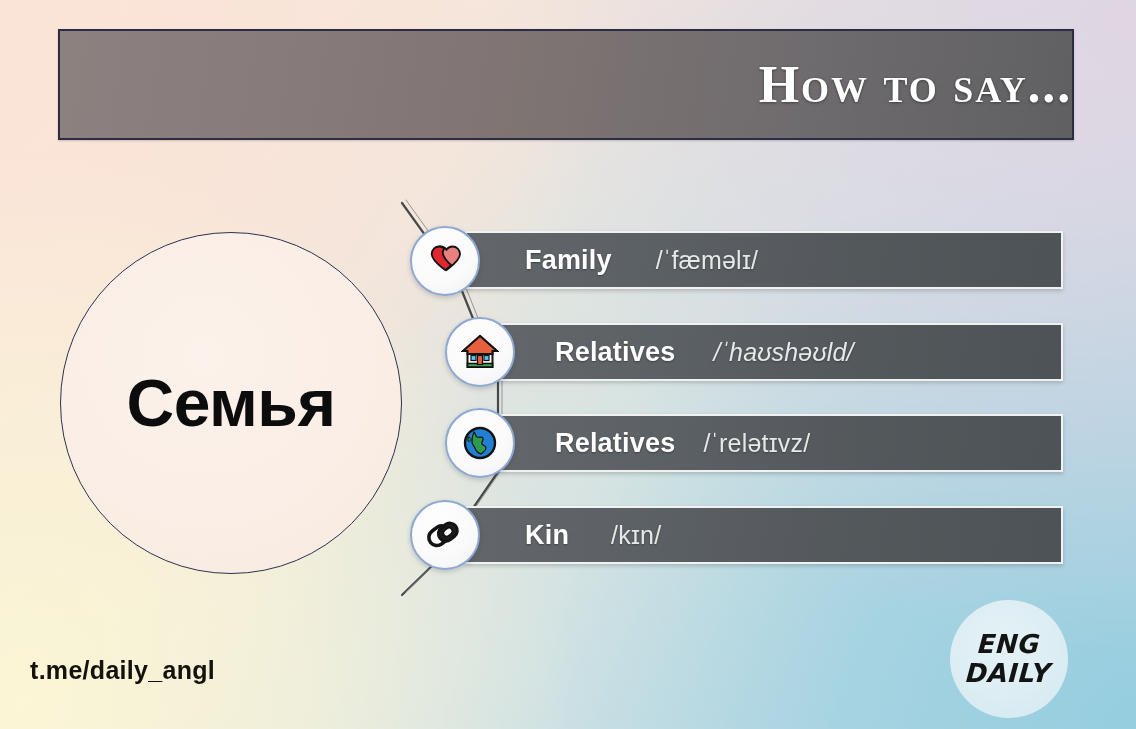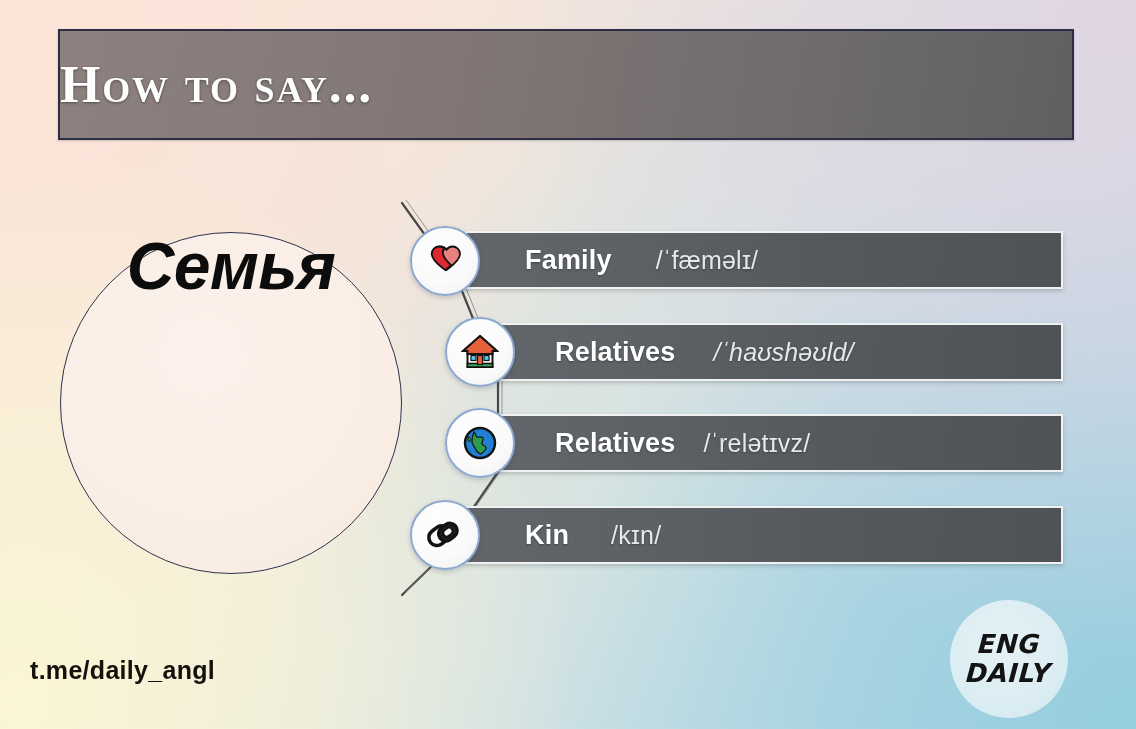--- a/index.html
+++ b/index.html
@@ -33,21 +33,21 @@
       repeating-linear-gradient(90deg, rgba(255,255,255,.03) 0 1px, rgba(0,0,0,.018) 1px 2px);
   }
 
   
   .title-banner{
     position:absolute;
     left:58px; top:29px;
     width:1016px; height:111px;
     border:2px solid #2b2b44;
     background:linear-gradient(100deg,#8d817f 0%, #877b7b 22%, #7e7472 46%, #6f6b6e 72%, #5f5f62 100%);
-    display:flex; align-items:center; justify-content:flex-start;
+    display:flex; align-items:center; justify-content:flex-end;
     box-shadow:0 1px 2px rgba(0,0,0,.18);
   }
   .title-text{
     font-family:"Liberation Serif","DejaVu Serif",serif;
     color:#ffffff;
     font-size:52px;
     font-weight:700;
     font-variant:small-caps;
     letter-spacing:.035em;
     text-shadow:0 1px 3px rgba(0,0,0,.40), 0 0 1px rgba(0,0,0,.3);
@@ -55,21 +55,21 @@
   }
 
   
   .main-circle{
     position:absolute;
     left:60px; top:232px;
     width:342px; height:342px;
     border-radius:50%;
     border:1.6px solid #2d3150;
     background:radial-gradient(circle at 42% 36%, #fdf3ec 0%, #fbefe7 55%, #f8eadf 100%);
-    display:flex; align-items:flex-start; justify-content:center;font-style:italic;
+    display:flex; align-items:center; justify-content:center;
   }
   .main-circle-label{
     font-family:"Liberation Sans", sans-serif;
     font-weight:700;
     font-size:66px;
     color:#0b0b0b;
     letter-spacing:-0.5px;
     line-height:1;
   }
 

